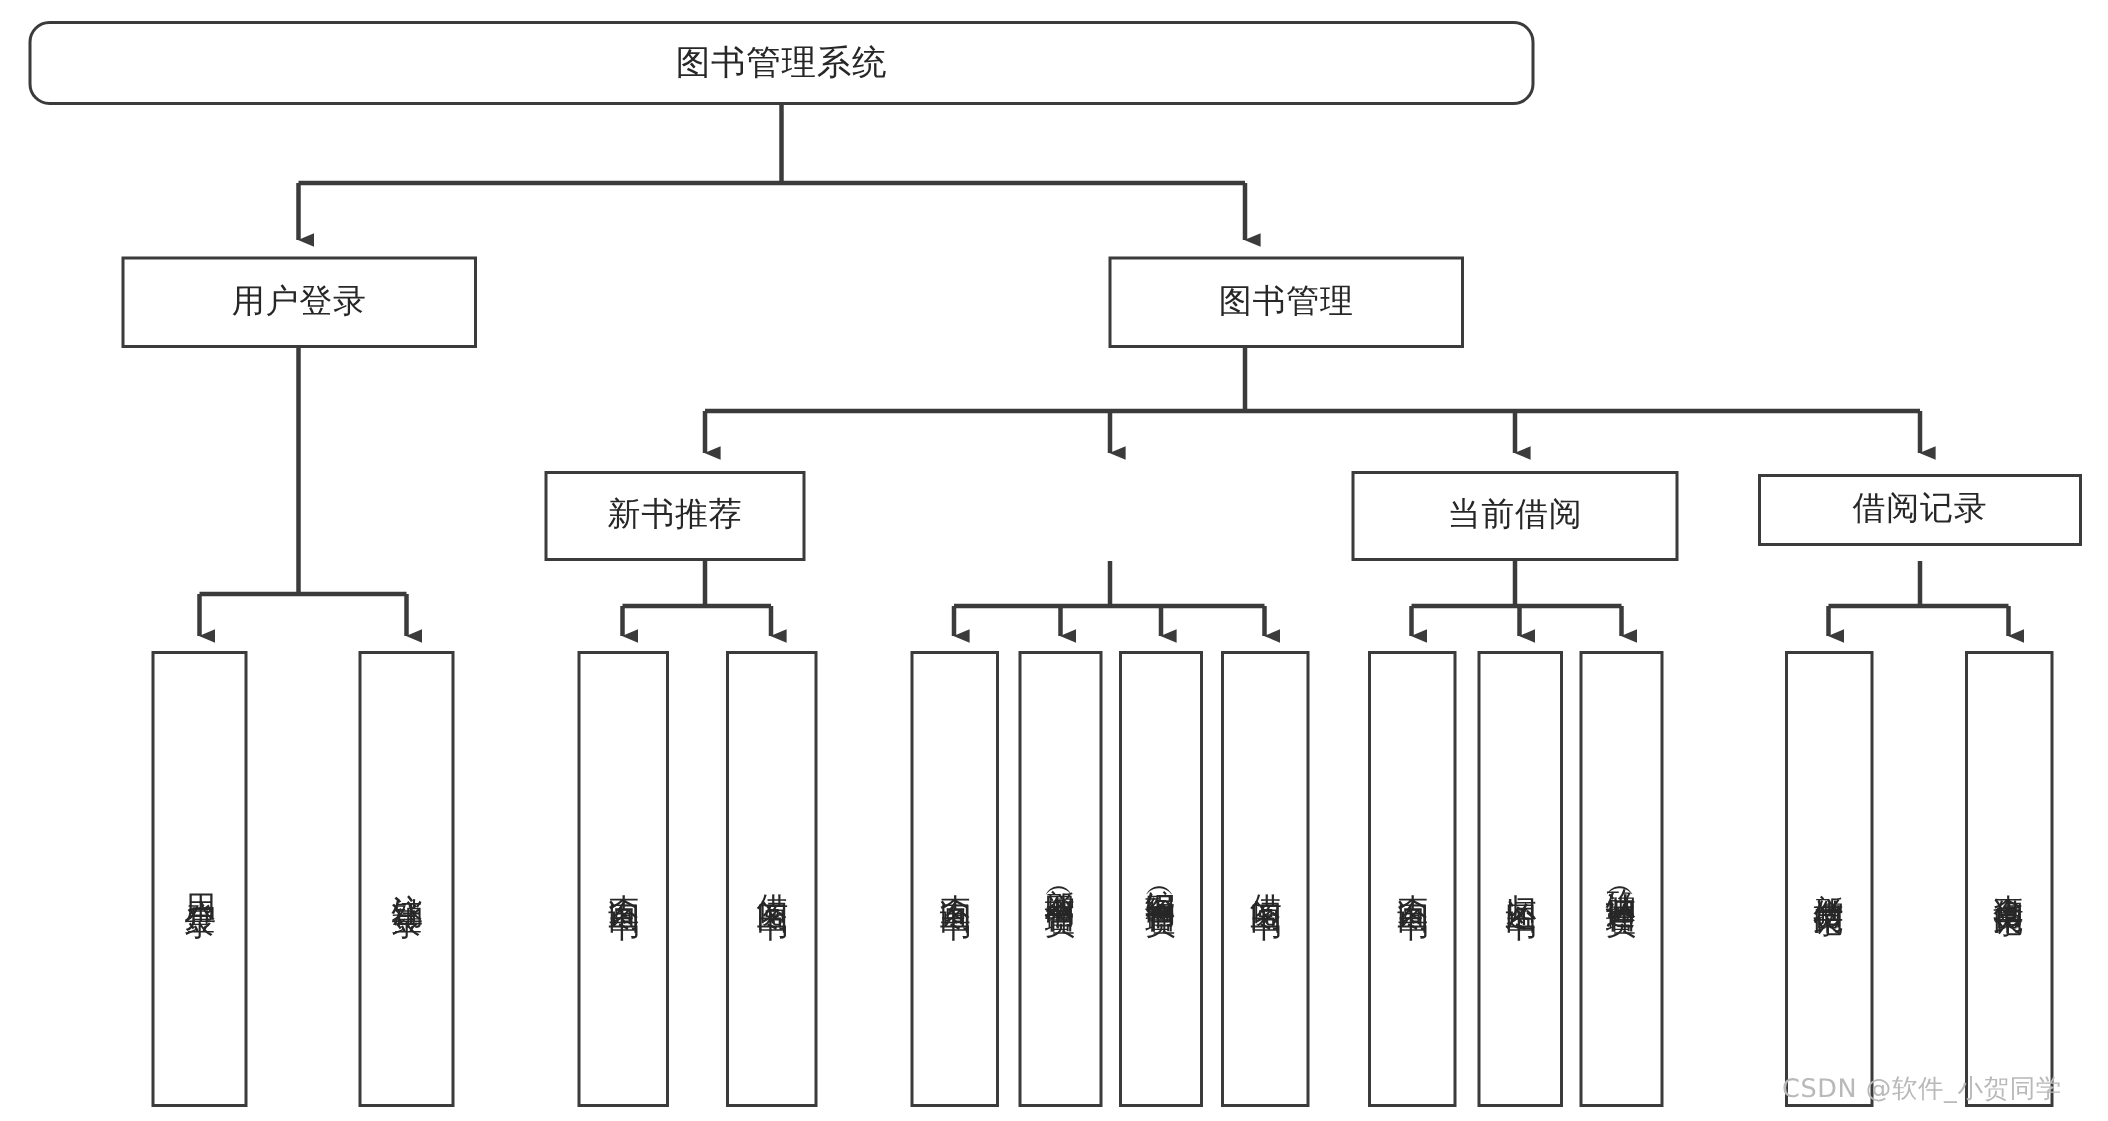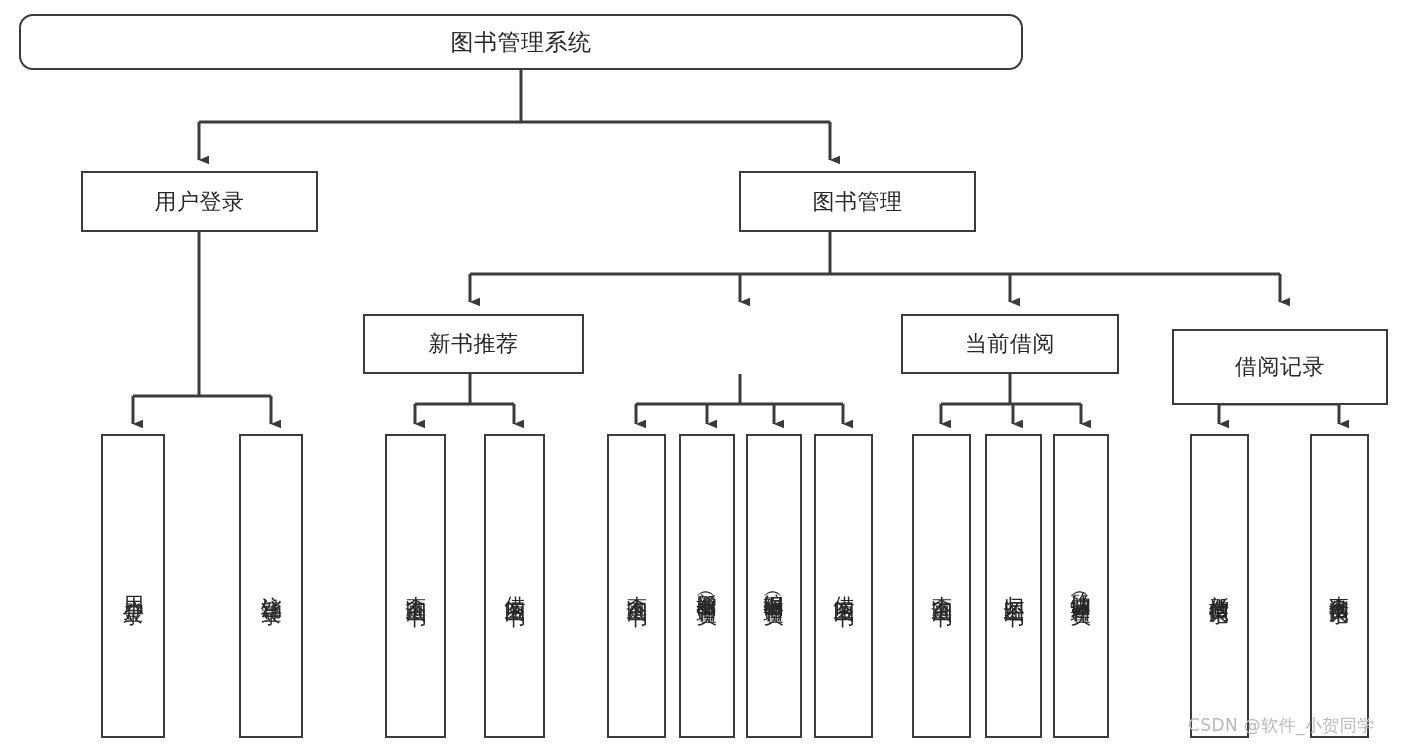--- a/index.html
+++ b/index.html
@@ -139,27 +139,27 @@
     <span class="lbl">图书管理系统</span>
   </div>
 
   <div class="node h" style="left:81px; top:171px; width:237px; height:61px;">
     <span class="lbl">用户登录</span>
   </div>
   <div class="node h" style="left:711px; top:171px; width:237px; height:61px;margin-left:28px;">
     <span class="lbl">图书管理</span>
   </div>
 
-  <div class="node h" style="left:363px; top:314px; width:221px; height:60px;">
+  <div class="node h" style="left:363px; top:314px; width:174px; height:60px;">
     <span class="lbl">新书推荐</span>
   </div>
   <div class="node h" style="left:901px; top:314px; width:218px; height:60px;">
     <span class="lbl">当前借阅</span>
   </div>
-  <div class="node h" style="left:1172px; top:329px; width:216px; height:76px;text-align:center;">
+  <div class="node h" style="left:1172px; top:316px; width:216px; height:48px;text-align:center;">
     <span class="lbl">借阅记录</span>
   </div>
 
   <div class="node v" style="left:101px; top:434px; width:64px; height:304px;">
     <span class="lbl">用户登录</span>
   </div>
   <div class="node v" style="left:239px; top:434px; width:64px; height:304px;">
     <span class="lbl">注销登录</span>
   </div>
 

